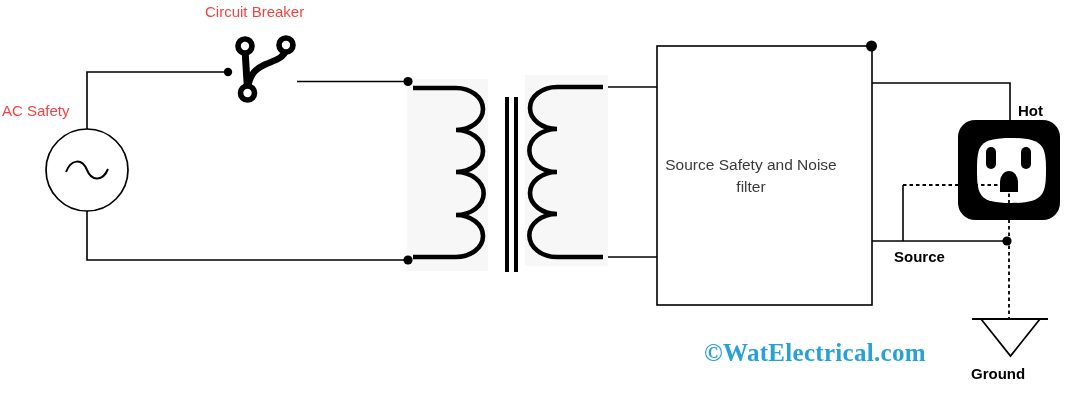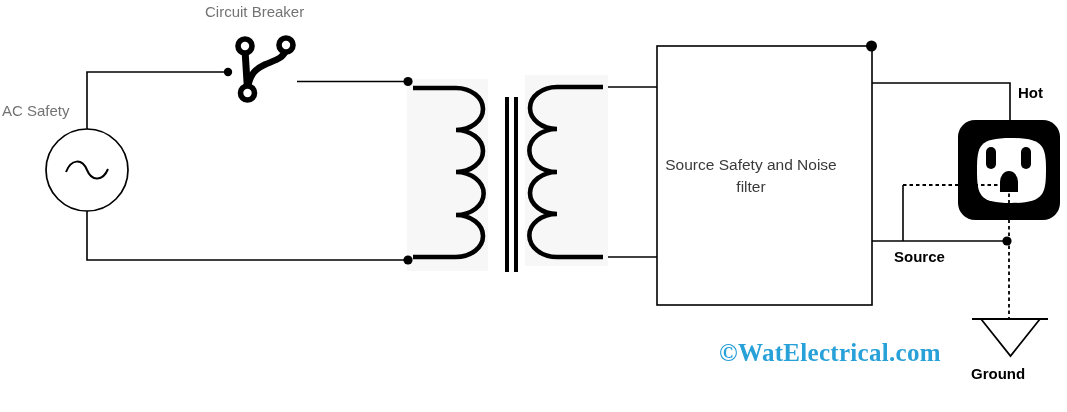--- a/index.html
+++ b/index.html
@@ -7,21 +7,21 @@
     position:relative;
     width:1067px;height:412px;
     background:#ffffff;
     overflow:hidden;
     font-family:"Liberation Sans", sans-serif;
   }
   #diagram-svg{position:absolute;left:0;top:0;}
   .label{
     position:absolute;
     font-size:15px;
-    color:#737373;
+    color:#ef4444;
     white-space:nowrap;
   }
   .label.bold{font-weight:bold;color:#000;}
   #filter-box-label{
     position:absolute;
     left:657px;top:46px;width:188px;height:259px;
     display:flex;flex-direction:column;align-items:center;justify-content:center;
     font-size:15.5px;line-height:22px;color:#3a3a3a;text-align:center;
   }
   #watermark{
@@ -104,20 +104,20 @@
 
   <div class="label" style="left:205px;top:3px;">Circuit Breaker</div>
 
   <div class="label" style="left:2px;top:102px;">AC Safety</div>
 
   <div id="filter-box-label">
     <span>Source Safety and Noise</span>
     <span>filter</span>
   </div>
 
-  <div class="label bold" style="left:1018px;top:84px;">Hot</div>
+  <div class="label bold" style="left:1018px;top:102px;">Hot</div>
 
   <div class="label bold" style="left:894px;top:248px;">Source</div>
 
   <div class="label bold" id="ground-label" style="left:971px;top:365px;">Ground</div>
 
-  <div id="watermark" style="color: rgb(40, 160, 216); margin-left: 15px;">©WatElectrical.com</div>
+  <div id="watermark" style="color: rgb(40, 160, 216);">©WatElectrical.com</div>
 </div>
 
 </body></html>

